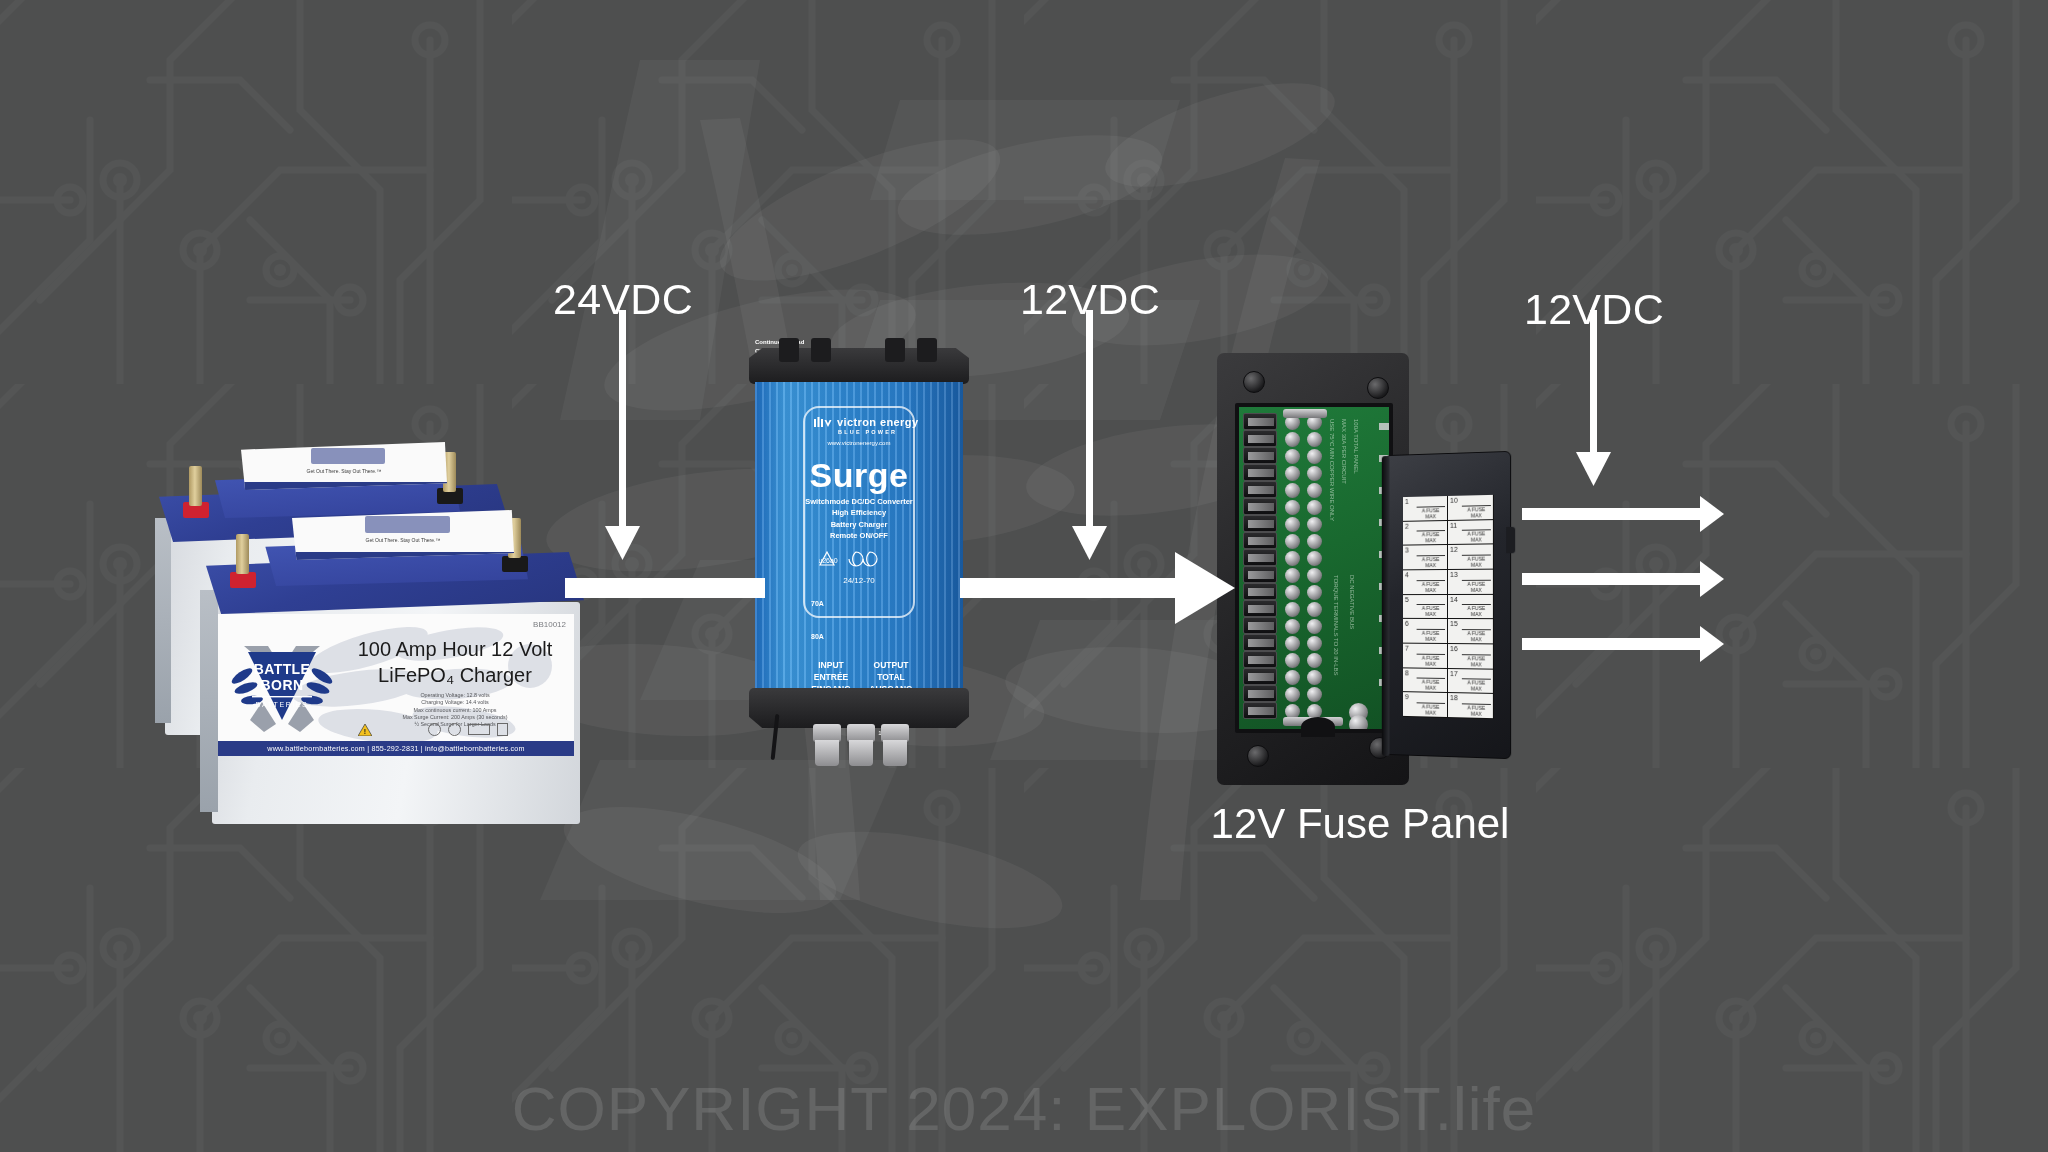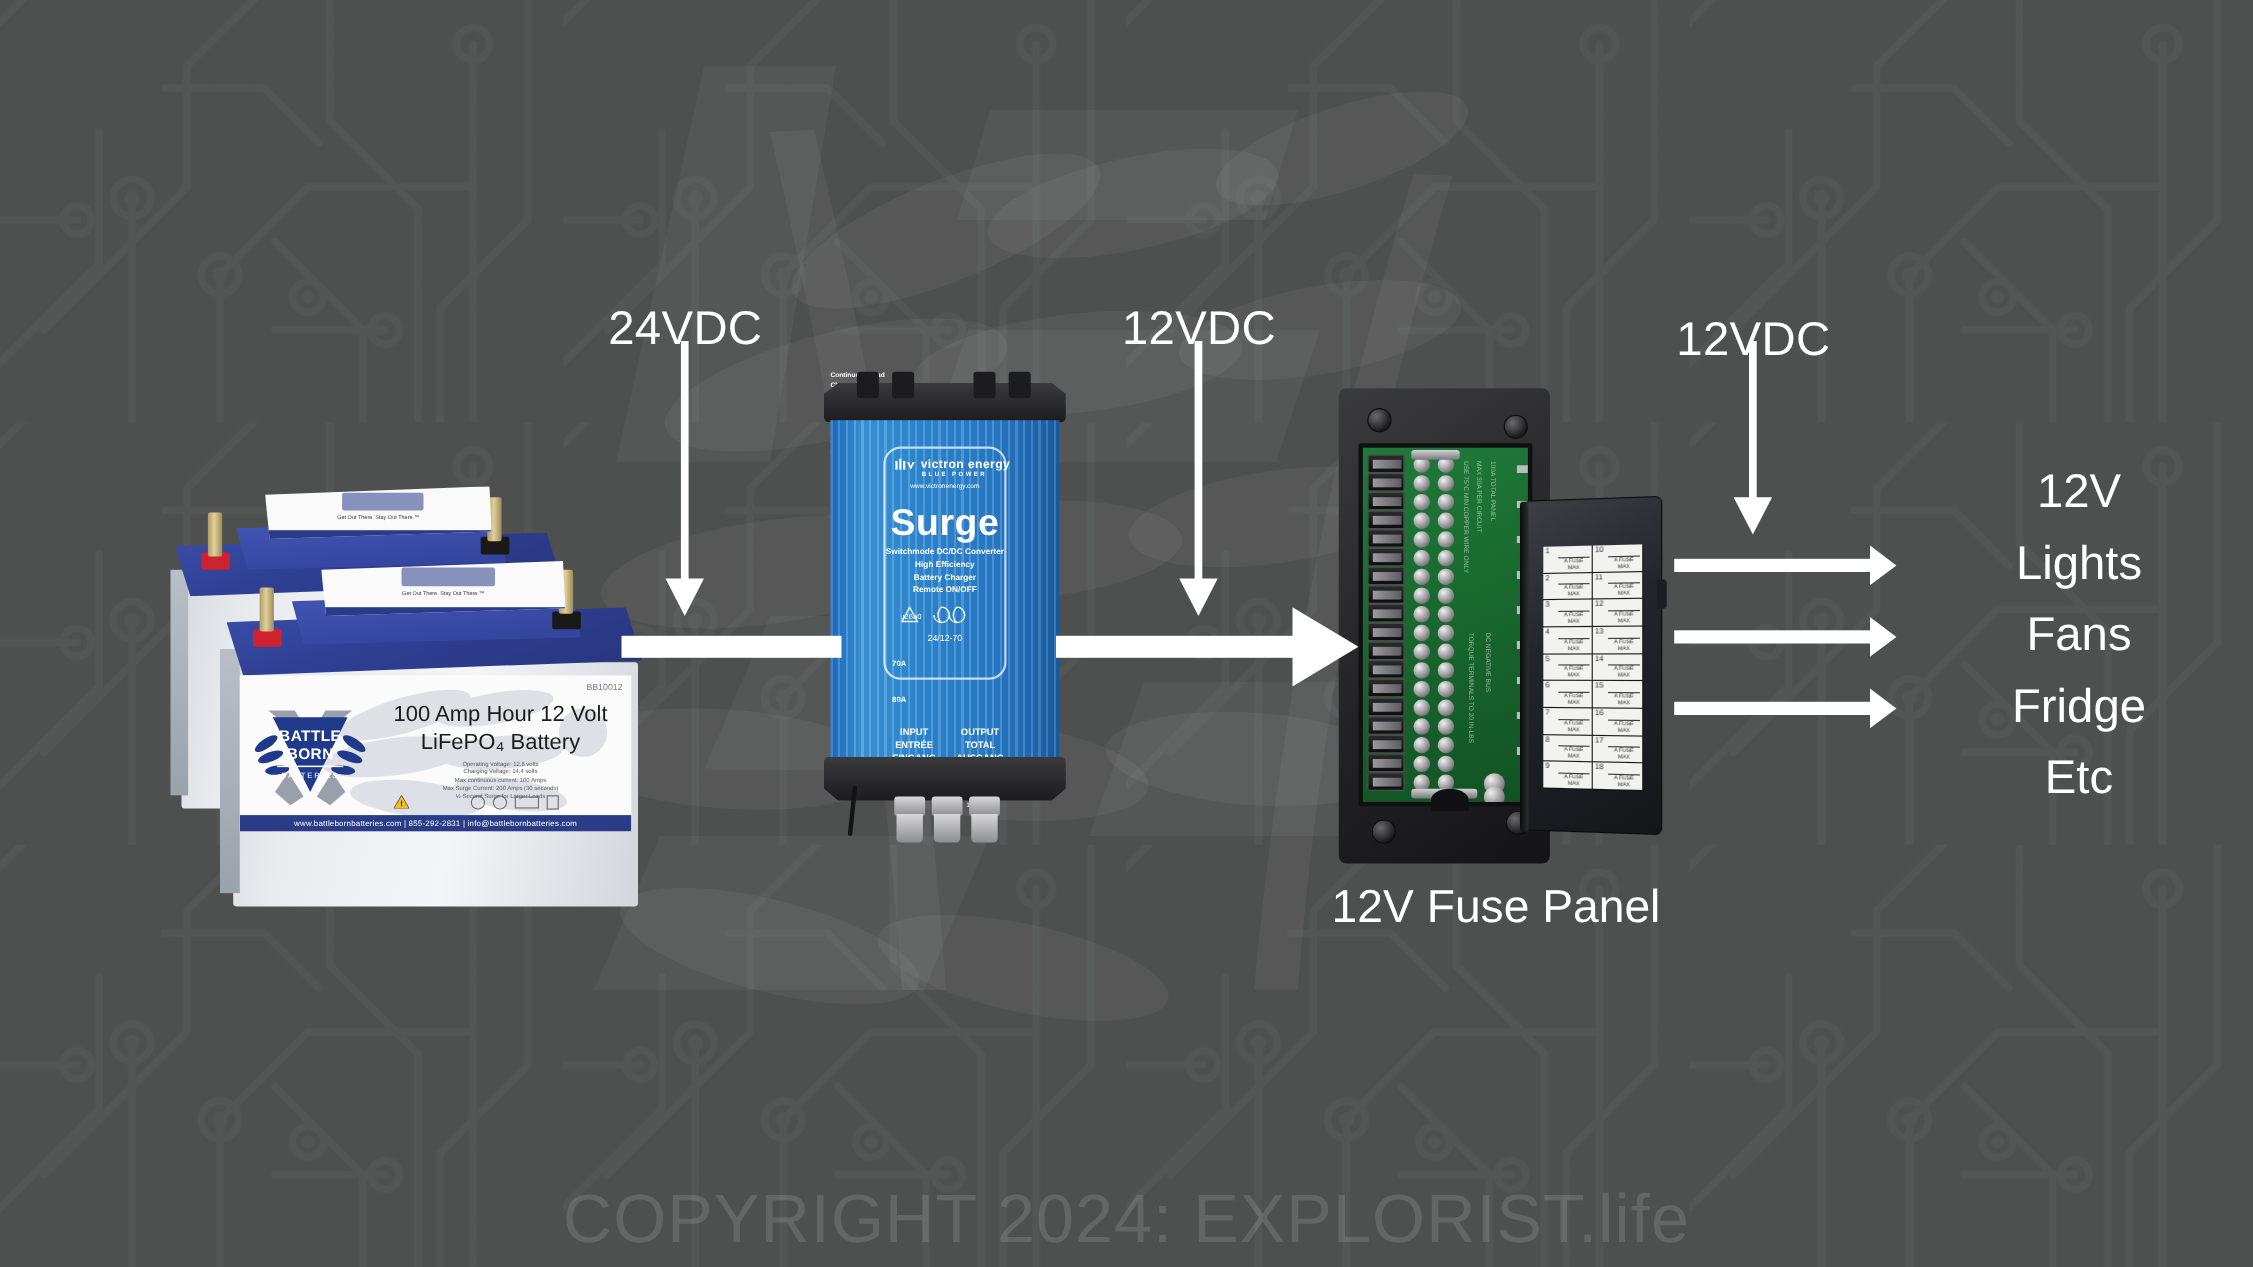--- a/index.html
+++ b/index.html
@@ -416,21 +416,21 @@
           <text x="54" y="46" text-anchor="middle" fill="#ffffff" font-family="Liberation Sans, sans-serif" font-size="14" font-weight="bold" letter-spacing="0.4">BATTLE</text>
           <text x="54" y="62" text-anchor="middle" fill="#ffffff" font-family="Liberation Sans, sans-serif" font-size="14" font-weight="bold" letter-spacing="0.4">BORN</text>
           <rect x="24" y="68" width="60" height="1.4" fill="#ffffff"></rect>
           <text x="54" y="79" text-anchor="middle" fill="#ffffff" font-family="Liberation Sans, sans-serif" font-size="7" letter-spacing="1.6">BATTERIES</text>
         </svg>
       </div>
 
       <div class="bb-sku" style="right:8px; top:6px;">BB10012</div>
 
       <div class="bb-title" style="left:124px; top:24px; width:226px; text-align:center; font-size:20px;">100 Amp Hour 12 Volt</div>
-      <div class="bb-title" style="left:124px; top:50px; width:226px; text-align:center; font-size:20px;">LiFePO₄ Battery</div>
+      <div class="bb-title" style="left:124px; top:50px; width:226px; text-align:center; font-size:20px;">LiFePO₄ Charger</div>
 
       <div class="bb-specs" style="left:124px; top:78px; width:226px; font-size:5.4px;">
         <div>Operating Voltage: 12.8 volts</div>
         <div>Charging Voltage: 14.4 volts</div>
         <div>Max continuous current: 100 Amps</div>
         <div>Max Surge Current: 200 Amps (30 seconds)</div>
         <div>½ Second Surge for Larger Loads</div>
       </div>
 
       <div style="position:absolute;left:140px;bottom:22px;width:14px;height:12px;">
@@ -786,23 +786,16 @@
   </svg>
 
   <div class="vlabel abs" style="left:500px; top:275px; width:246px;text-align:center;">24VDC</div>
 
   <div class="vlabel abs" style="left:967px; top:275px; width:246px;">12VDC</div>
 
   <div class="vlabel abs" style="left:1471px; top:285px; width:246px;">12VDC</div>
 
   <div class="caption abs" style="left:1160px; top:800px; width:400px; text-align:center;">12V Fuse Panel</div>
 
-  <div class="load-list abs" style="left:1735px; top:415px; width:310px;">
-    <div>12V</div>
-    <div>Lights</div>
-    <div>Fans</div>
-    <div>Fridge</div>
-    <div>Etc</div>
-  </div>
 
   <div id="watermark">COPYRIGHT 2024: EXPLORIST.life</div>
 
 </div>
 
 </body></html>

